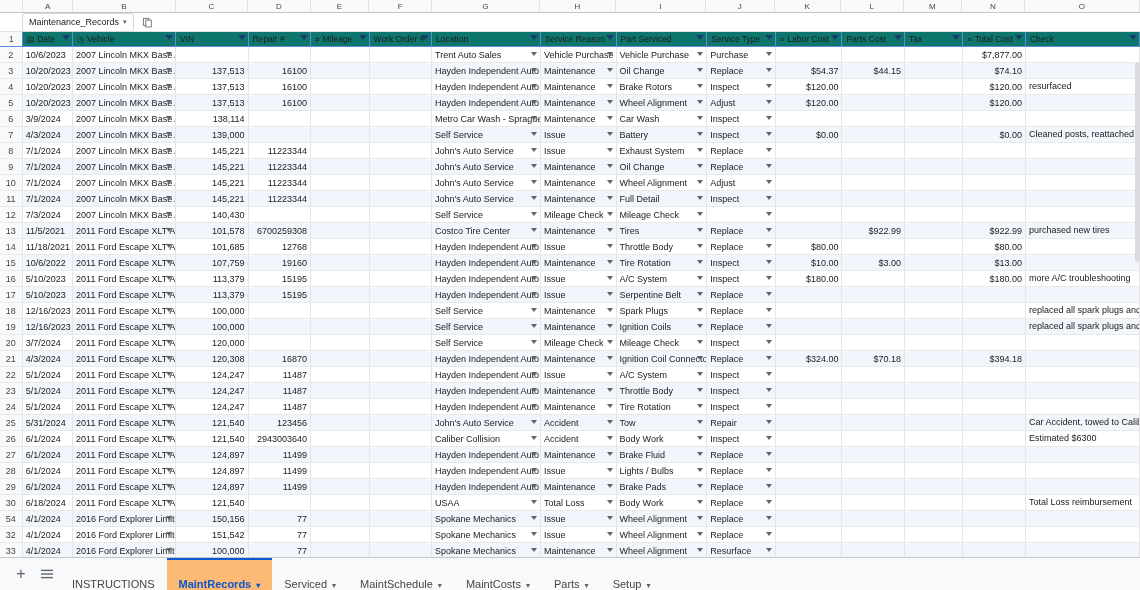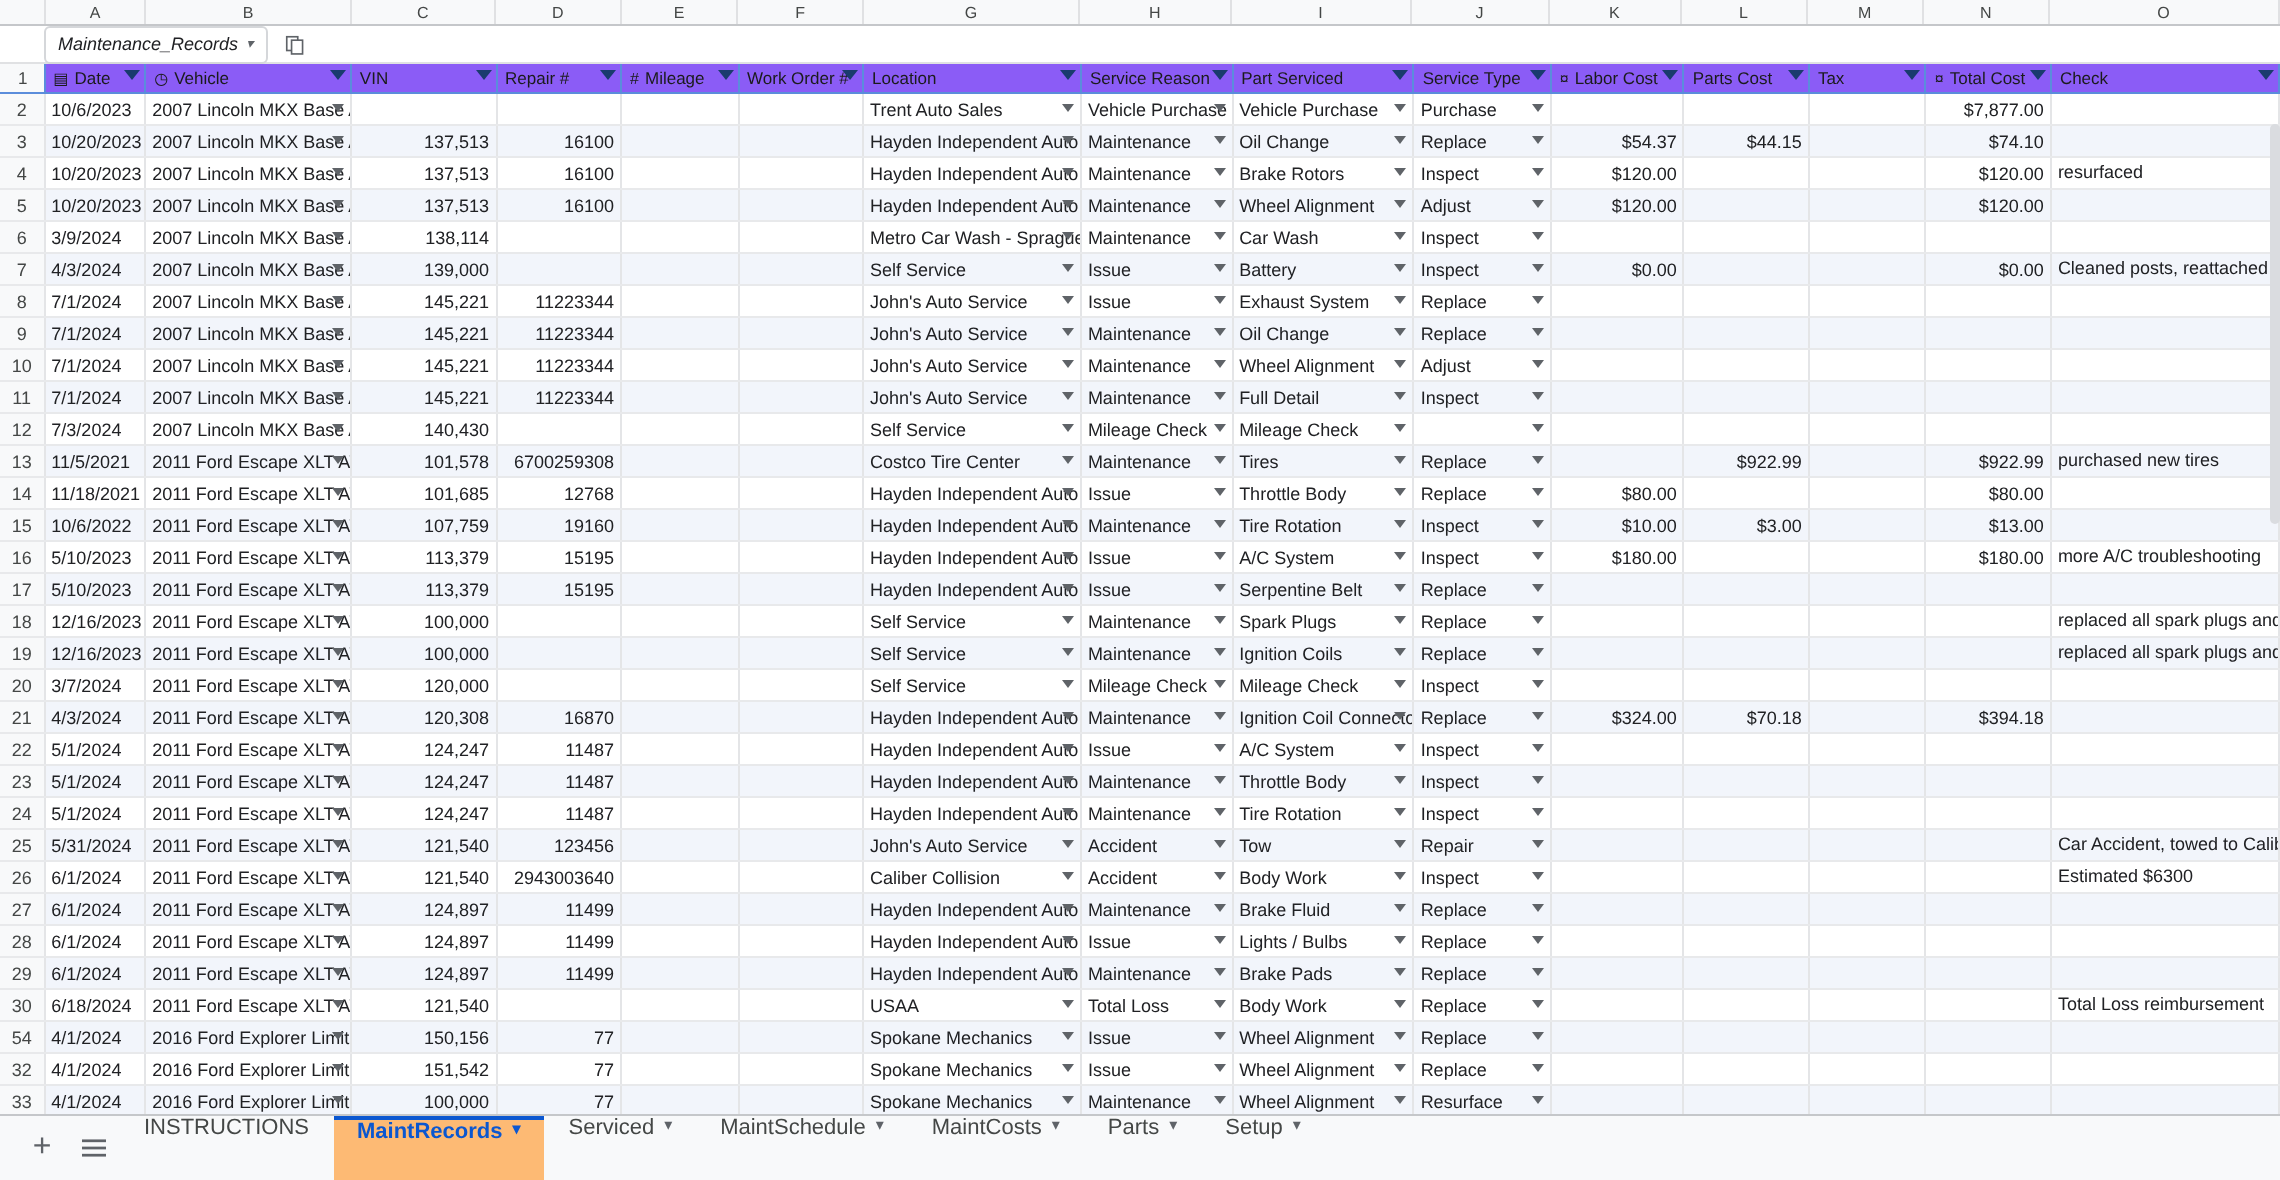--- a/index.html
+++ b/index.html
@@ -17,40 +17,40 @@
     height:12px;border-right:1px solid #e0e1e3;
     display:flex;align-items:center;justify-content:center;
     font-size:8px;color:#444746;letter-spacing:.2px;
   }
 
   
   .namebar{height:18px;background:#fff;display:flex;align-items:center;border-bottom:1px solid #e0e1e3;}
   .namechip{
     display:flex;align-items:center;gap:4px;
     margin-left:22px;padding:2px 6px;border:1px solid #d5d7da;border-radius:3px;
-    background:#fff;font-size:9px;color:#202124;height:13px;font-style:italic;
+    background:#fff;font-size:9px;color:#202124;height:13px;
   }
   .namechip .caret{font-size:7px;color:#5f6368;}
   .namebar .copyicon{margin-left:8px;color:#5f6368;display:flex;align-items:center;}
 
   
   .gridwrap{flex:1;overflow:hidden;position:relative;background:#fff;}
   table.grid{border-collapse:collapse;table-layout:fixed;width:1140px;}
   table.grid td,table.grid th{
     border-right:1px solid #e4e5e7;border-bottom:1px solid #e8e9eb;
     padding:0 3px;height:15px;overflow:hidden;white-space:nowrap;
     font-size:9px;vertical-align:middle;
   }
   .rowhead{
     width:22px;min-width:22px;background:#f8f9fa;color:#444746;
     text-align:center;font-size:8px;border-right:1px solid #c5c7ca;
   }
   
   tr.hdr td{
-    background:#8b5cf6;color:#1b1b1b;font-size:8.5px;height:14px;
+    background:#0f766e;color:#1b1b1b;font-size:8.5px;height:14px;
     border-right:1px solid #5b8ddb;border-bottom:1px solid #5b8ddb;
     position:relative;padding-left:4px;font-weight:400;
   }
   tr.hdr td.rowhead{background:#f8f9fa;color:#444746;}
   .filt{
     position:absolute;right:2px;top:3px;width:0;height:0;
     border-left:4px solid transparent;border-right:4px solid transparent;border-top:5px solid #1a3b6e;
   }
   .hicon{display:inline-block;margin-right:3px;color:#1b1b1b;font-size:8px;}
 
@@ -64,21 +64,21 @@
   
   .bottombar{
     height:32px;background:#f8f9fa;border-top:1px solid #c5c7ca;
     display:flex;align-items:center;gap:0;padding-left:8px;
   }
   .bicon{
     width:26px;height:26px;display:flex;align-items:center;justify-content:center;
     color:#5f6368;font-size:16px;cursor:pointer;border-radius:50%;
   }
   .sheettab{
-    display:flex;align-items:flex-start;gap:5px;height:32px;padding:0 12px;
+    display:flex;align-items:flex-end;gap:5px;height:32px;padding:0 12px;
     font-size:11px;color:#444746;cursor:pointer;white-space:nowrap;
   }
   .sheettab .tcaret{font-size:8px;color:#5f6368;}
   .sheettab.active{background:#fdba74;color:#0b57d0;font-weight:bold;border-top:2px solid #0b57d0;box-sizing:border-box;}
   .sheettab.active .tcaret{color:#0b57d0;}
 
   
   .vscroll{position:absolute;right:0;top:30px;width:5px;height:200px;background:#dadce0;border-radius:3px;}
 </style>
 </head>

